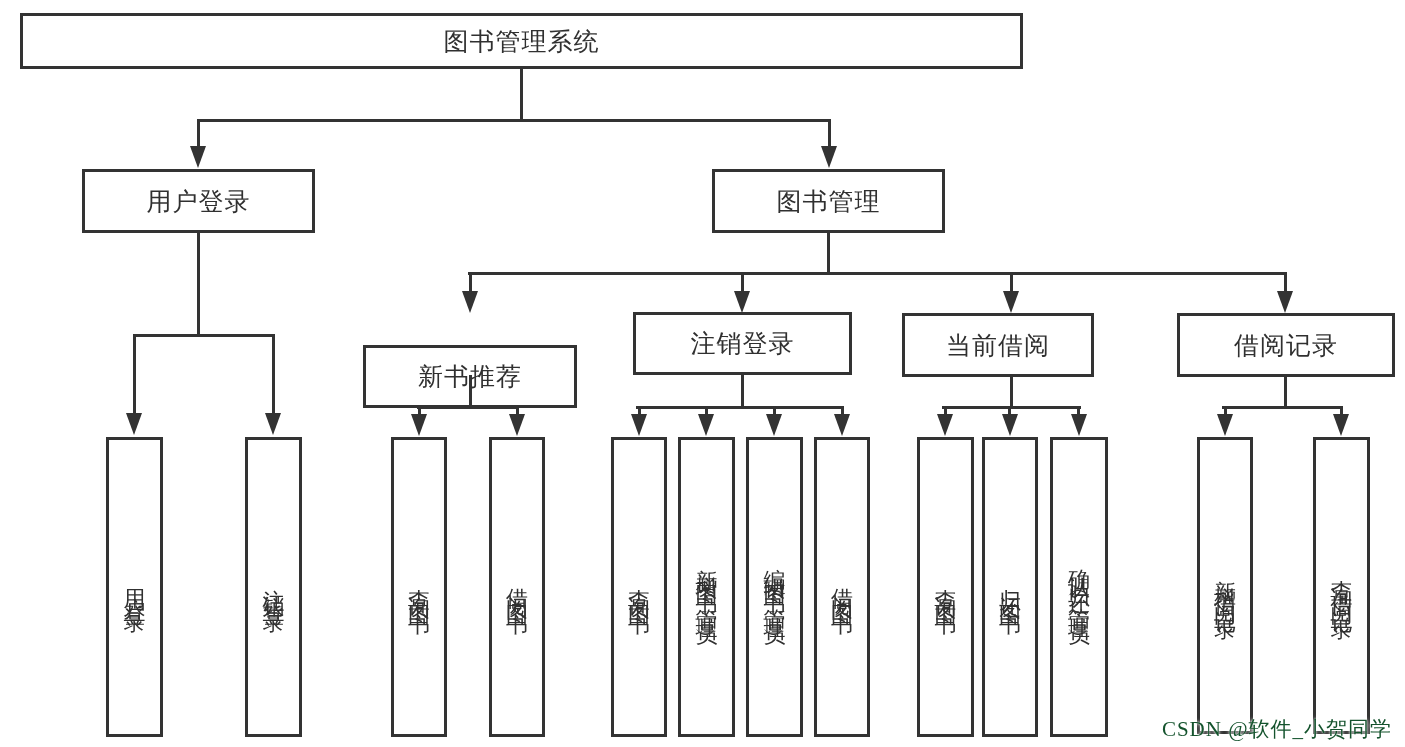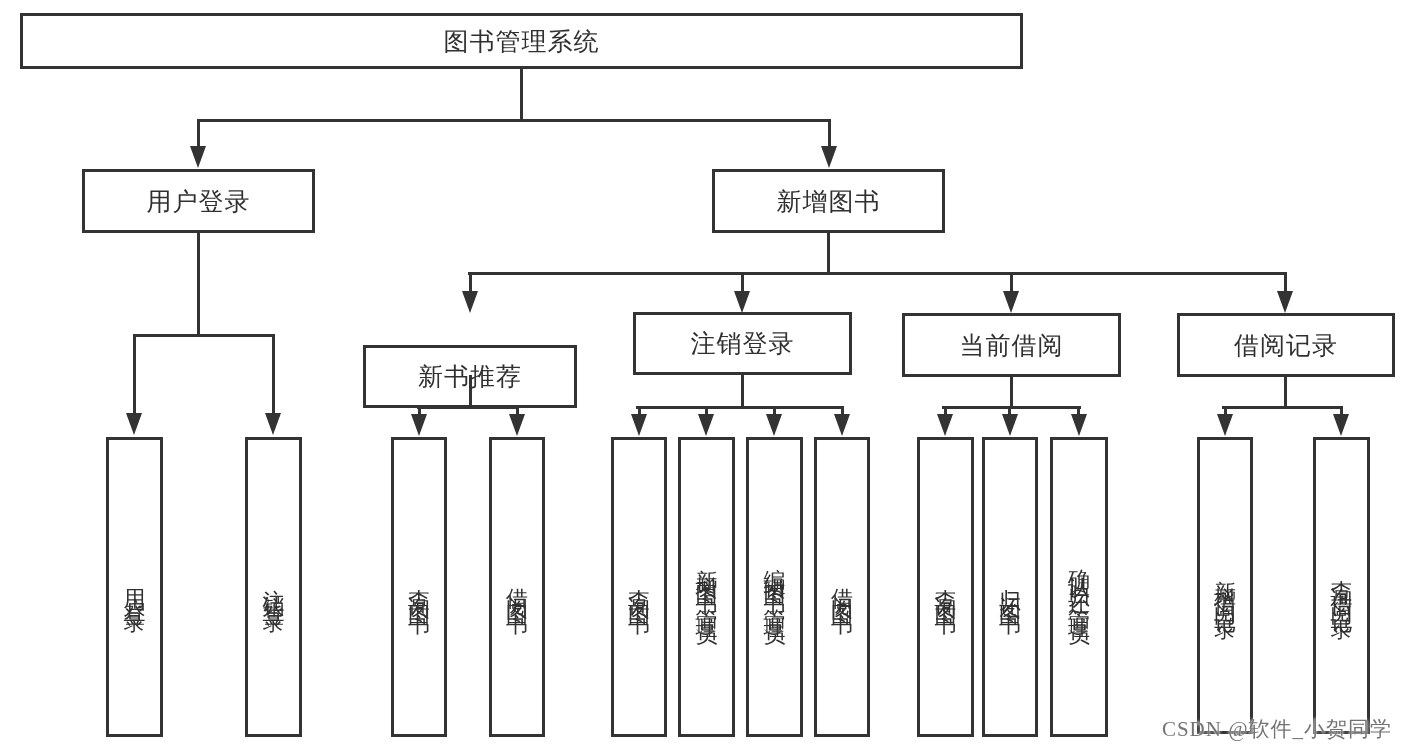--- a/index.html
+++ b/index.html
@@ -19,21 +19,21 @@
     font-size:22px;letter-spacing:8px;color:#303030;line-height:1;
   }
   .ln{position:absolute;background:#333333;}
   .arrow{
     position:absolute;width:0;height:0;
     border-left:8px solid transparent;border-right:8px solid transparent;
     border-top:22px solid #333333;
   }
   .watermark{
     position:absolute;right:13px;bottom:4px;z-index:5;
-    font-size:21px;color:#737373;letter-spacing:1px;
+    font-size:21px;color:#14532d;letter-spacing:1px;
     text-shadow:0 0 2px #ffffff,0 0 4px #ffffff;
     white-space:nowrap;
   }
 </style>
 </head>
 <body>
 
 <div class="diagram">
 
   <div class="box h" style="left:20px;top:13px;width:1003px;height:56px;">
@@ -44,21 +44,21 @@
   <div class="ln" style="left:197px;top:119px;width:634px;height:3px;"></div>
   <div class="ln" style="left:197px;top:119px;width:3px;height:31px;"></div>
   <div class="arrow" style="left:190px;top:146px;"></div>
   <div class="ln" style="left:828px;top:119px;width:3px;height:31px;"></div>
   <div class="arrow" style="left:821px;top:146px;"></div>
 
   <div class="box h" style="left:82px;top:169px;width:233px;height:64px;">
     <span class="lbl">用户登录</span>
   </div>
   <div class="box h" style="left:712px;top:169px;width:233px;height:64px;">
-    <span class="lbl">新增图书</span>
+    <span class="lbl">图书管理</span>
   </div>
 
   <div class="ln" style="left:197px;top:233px;width:3px;height:103px;"></div>
   <div class="ln" style="left:133px;top:334px;width:142px;height:3px;"></div>
   <div class="ln" style="left:133px;top:334px;width:3px;height:84px;"></div>
   <div class="arrow" style="left:126px;top:413px;"></div>
   <div class="ln" style="left:272px;top:334px;width:3px;height:84px;"></div>
   <div class="arrow" style="left:265px;top:413px;"></div>
 
   <div class="ln" style="left:827px;top:233px;width:3px;height:41px;"></div>
@@ -71,21 +71,21 @@
   <div class="arrow" style="left:1003px;top:291px;"></div>
   <div class="ln" style="left:1284px;top:272px;width:3px;height:24px;"></div>
   <div class="arrow" style="left:1277px;top:291px;"></div>
 
   <div class="box h" style="left:363px;top:312px;width:214px;height:63px;margin-top:33px;">
     <span class="lbl">新书推荐</span>
   </div>
   <div class="box h" style="left:633px;top:312px;width:219px;height:63px;">
     <span class="lbl">注销登录</span>
   </div>
-  <div class="box h" style="left:902px;top:313px;width:219px;height:64px;">
+  <div class="box h" style="left:902px;top:313px;width:192px;height:64px;">
     <span class="lbl">当前借阅</span>
   </div>
   <div class="box h" style="left:1177px;top:313px;width:218px;height:64px;">
     <span class="lbl">借阅记录</span>
   </div>
 
   <div class="ln" style="left:469px;top:375px;width:3px;height:33px;"></div>
   <div class="ln" style="left:417px;top:406px;width:102px;height:3px;"></div>
   <div class="ln" style="left:418px;top:406px;width:3px;height:12px;"></div>
   <div class="arrow" style="left:411px;top:414px;"></div>

